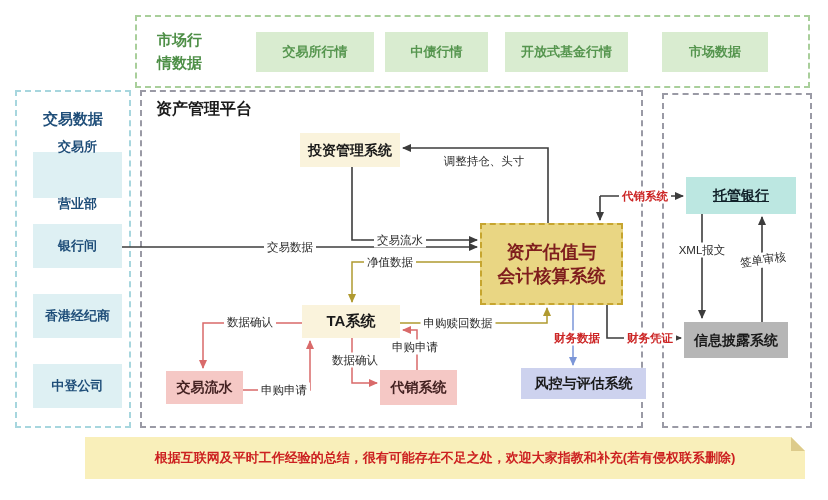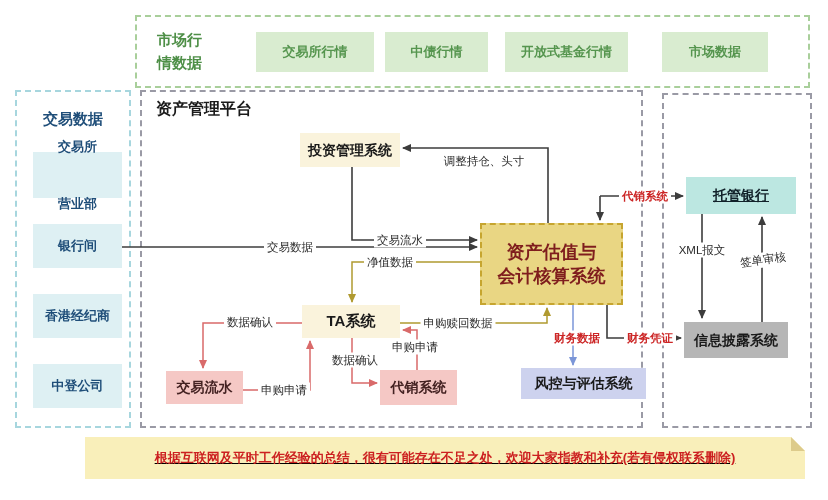--- a/index.html
+++ b/index.html
@@ -22,21 +22,21 @@
   .tbox{background:#def0f3;color:#1f4e79;font-size:13px;left:33px;width:89px;gap:39px;}
   .cream{background:#faf3dc;color:#1a1a1a;}
   .pink{background:#f5c8c5;color:#442222;}
   svg.wires{position:absolute;left:0;top:0;pointer-events:none;}
   .elabel{position:absolute;transform:translate(-50%,-50%);background:#ffffff;padding:0 3px;
           font-size:11.5px;color:#2b2b2b;white-space:nowrap;}
   .elabel.red{color:#cc2626;font-weight:bold;}
   .elabel.tilt{transform:translate(-50%,-50%) rotate(-8deg);}
   .note-banner{position:absolute;left:85px;top:437px;width:720px;height:42px;background:#f9efba;
         clip-path:polygon(0 0,706px 0,720px 14px,720px 100%,0 100%);
-        display:flex;align-items:center;justify-content:center;text-decoration:underline;}
+        display:flex;align-items:center;justify-content:center;}
   .note-fold{position:absolute;left:791px;top:437px;width:14px;height:14px;background:#ddcb8b;
         clip-path:polygon(0 0,100% 100%,0 100%);}
   .note-text{color:#cc2020;font-size:13px;font-weight:bold;}
 </style>
 </head>
 <body>
 
 <div id="canvas">
 
   <div class="panel panel-market"></div>

